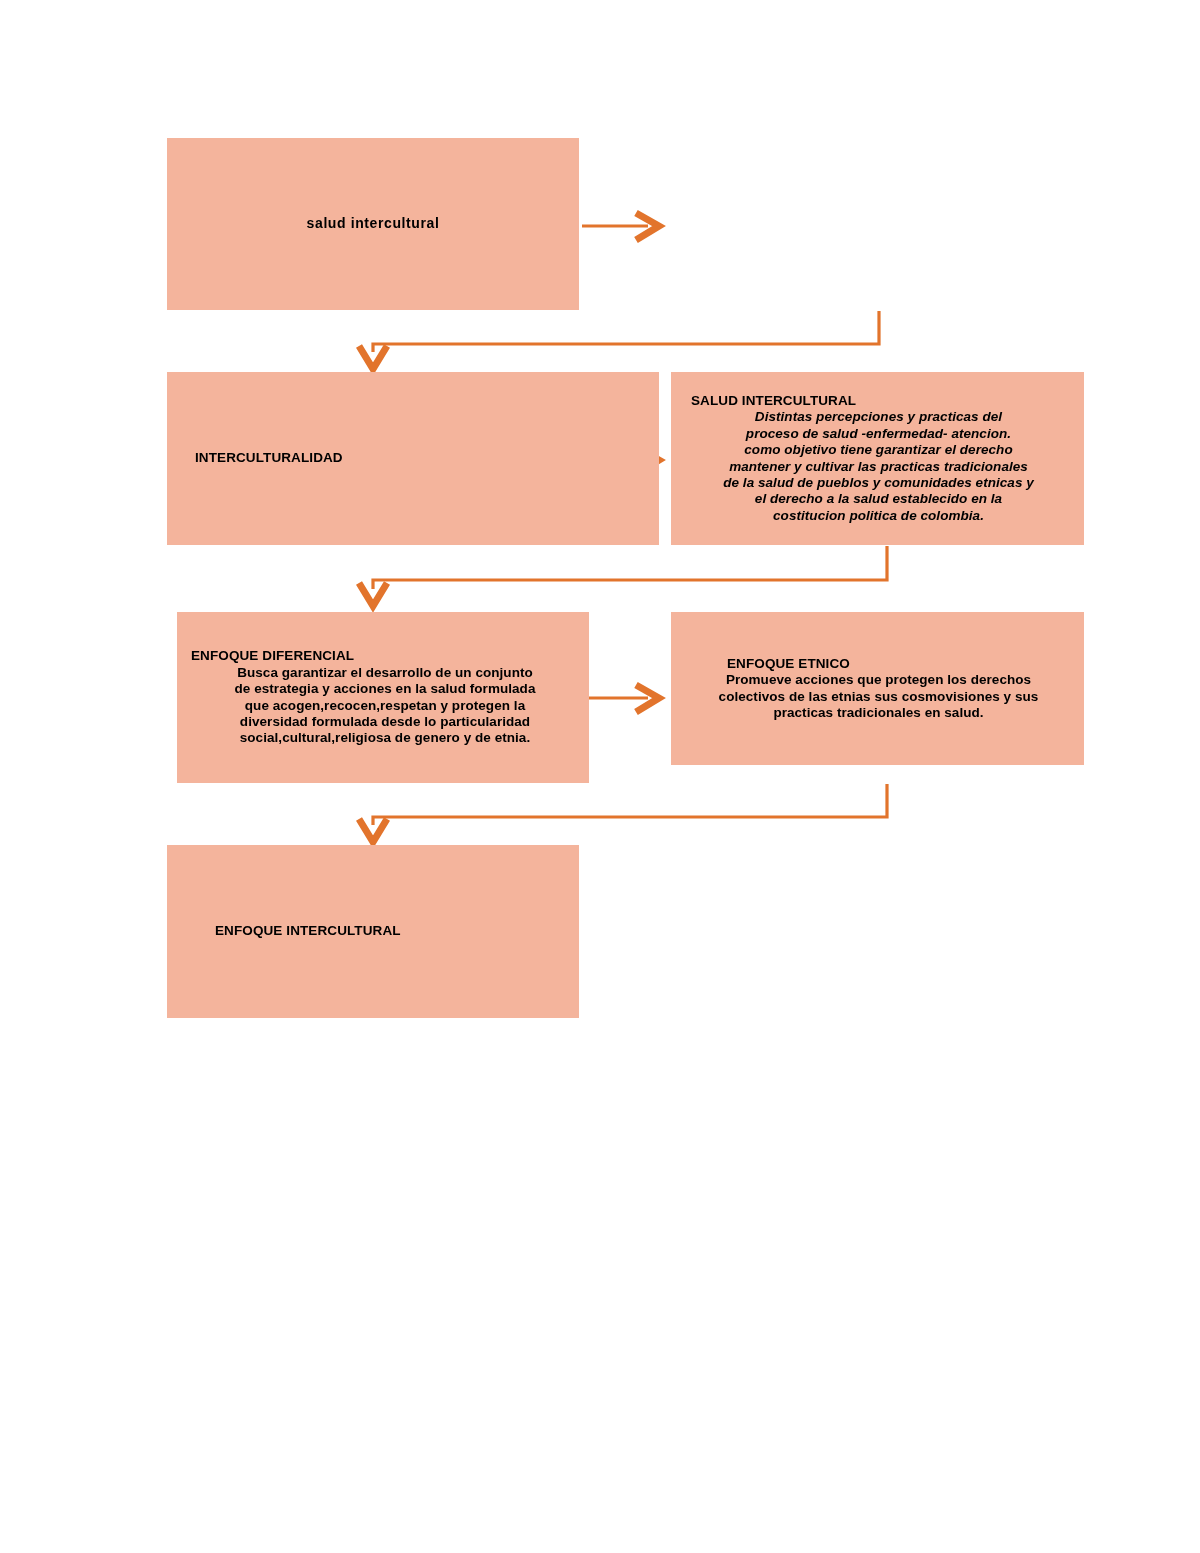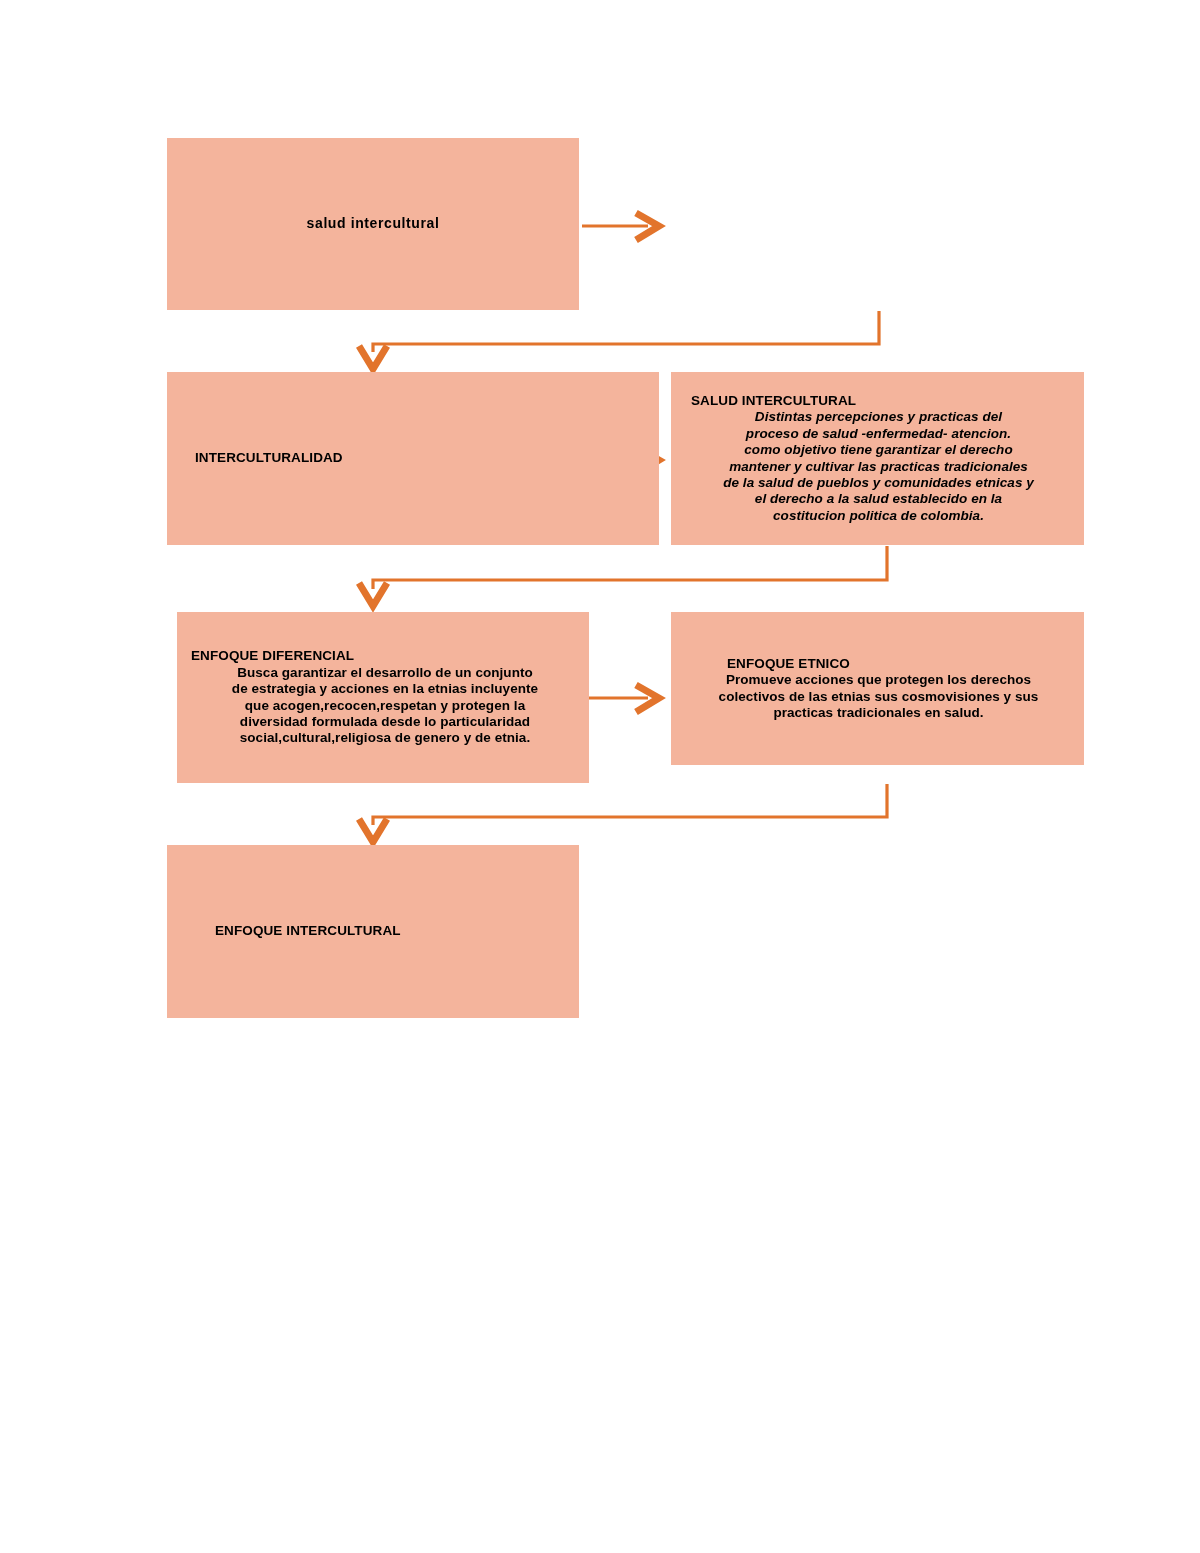--- a/index.html
+++ b/index.html
@@ -168,21 +168,21 @@
 como objetivo tiene garantizar el derecho
 mantener y cultivar las practicas tradicionales
 de la salud de pueblos y comunidades etnicas y
 el derecho a la salud establecido en la
 costitucion politica de colombia.</div>
   </div>
 
   <div class="box" id="box-enfoque-diferencial">
     <div class="box-title">ENFOQUE DIFERENCIAL</div>
     <div class="box-body">Busca garantizar el desarrollo de un conjunto
-de estrategia y acciones en la etnias incluyente
+de estrategia y acciones en la salud formulada
 que acogen,recocen,respetan y protegen la
 diversidad formulada desde lo particularidad
 social,cultural,religiosa de genero y de etnia.</div>
   </div>
 
   <div class="box" id="box-enfoque-etnico">
     <div class="box-title">ENFOQUE ETNICO</div>
     <div class="box-body">Promueve acciones que protegen los derechos
 colectivos de las etnias sus cosmovisiones y sus
 practicas tradicionales en salud.</div>

